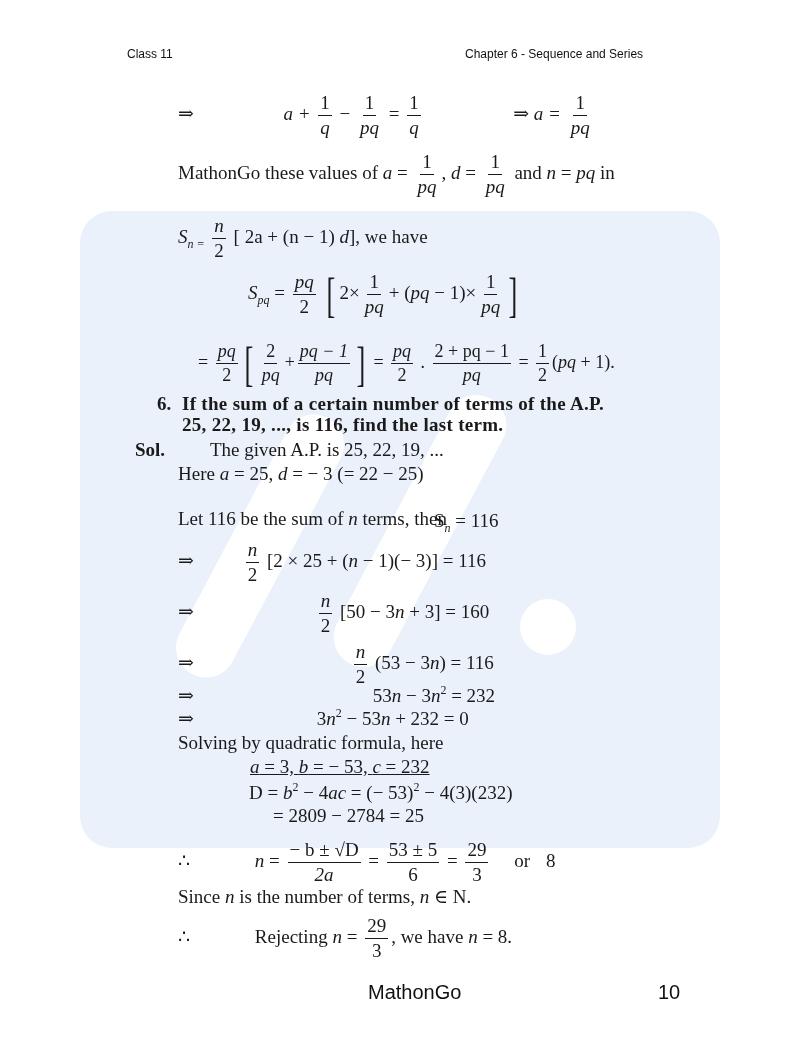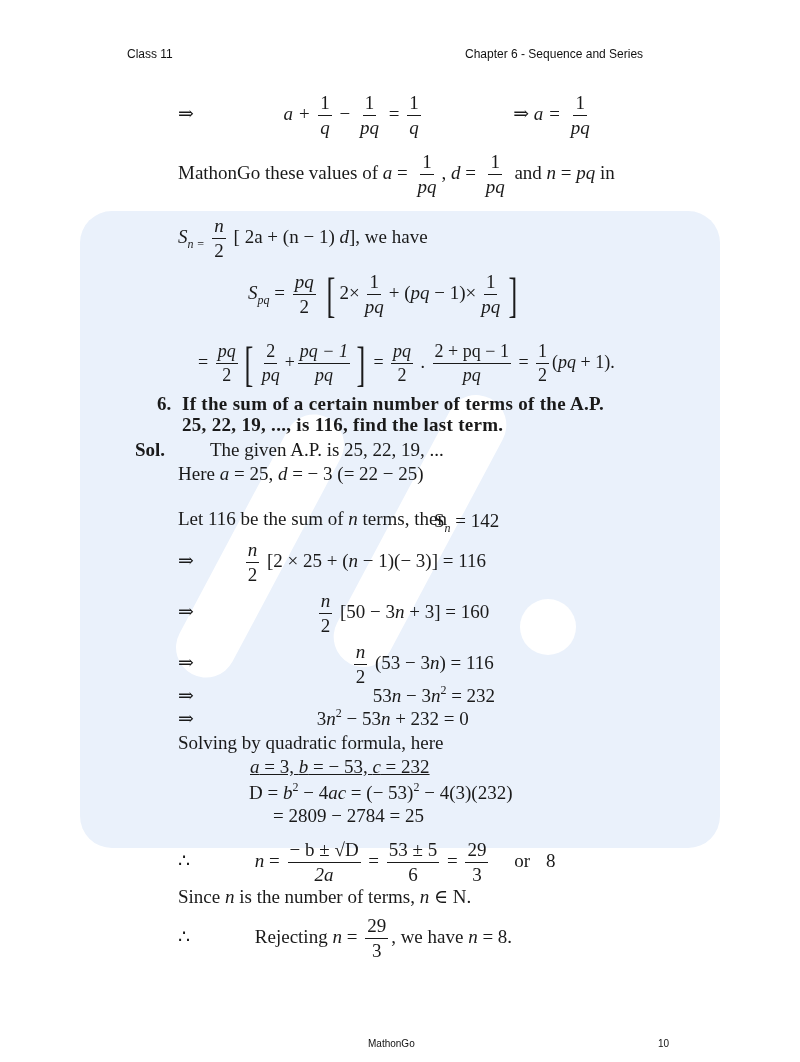--- a/index.html
+++ b/index.html
@@ -1,19 +1,19 @@
 <!DOCTYPE html>
 <html><head>
 <meta charset="utf-8">
 <style>
   html, body { margin:0; padding:0; background:#ffffff; }
   body { width:800px; height:1062px; position:relative; overflow:hidden;
          font-family: "Liberation Serif", "DejaVu Serif", serif; color:#1a1a1a; }
   .hdr { position:absolute; top:47px; font-family:"Liberation Sans", sans-serif; font-size:12px; color:#111; }
-  .ftr { position:absolute; top:1038px; font-family:"Liberation Sans", sans-serif; font-size:10px; color:#111; }
+  .ftr { position:absolute; top:981px; font-family:"Liberation Sans", sans-serif; font-size:20px; color:#111; }
   .wm-box { position:absolute; left:80px; top:211px; width:640px; height:637px;
             background:#eaf1fb; border-radius:32px; overflow:hidden; }
   .stripe { position:absolute; background:#ffffff; border-radius:30px; }
   .dot { position:absolute; background:#ffffff; border-radius:50%; }
   .ln { position:absolute; font-size:19px; white-space:nowrap; line-height:1; }
   .i { font-style:italic; }
   .b { font-weight:bold; }
   .frac { display:inline-flex; flex-direction:column; align-items:center; vertical-align:middle; margin:0 3px; line-height:1.05; }
   .frac .num { padding:0 2px 2px; border-bottom:1.3px solid #1a1a1a; }
   .frac .den { padding:2px 2px 0; }
@@ -129,21 +129,21 @@
 
 <div class="ln b" style="left:135px; top:440px;text-align:right;">Sol.</div>
 <div class="ln" style="left:178px; top:440px;margin-left:32px;">The given A.P. is 25, 22, 19, ...</div>
 <div class="ln" style="left:178px; top:464px;">
   <span>Here </span><span class="i">a</span><span> = 25, </span><span class="i">d</span><span> = − 3 (= 22 − 25)</span>
 </div>
 <div class="ln" style="left:178px; top:489px;margin-top:20px;">
   <span>Let 116 be the sum of </span><span class="i">n</span><span> terms, then</span>
 </div>
 <div class="ln" style="left:434px; top:511px;">
-  <span>S</span><span class="sub">n</span><span> = 142</span>
+  <span>S</span><span class="sub">n</span><span> = 116</span>
 </div>
 
 <div class="ln" style="left:178px; top:540px;">
   <span>⇒</span><span style="display:inline-block;width:44px;"></span>
   <span class="frac">
       <span class="num i">n</span>
       <span class="den">2</span>
     </span><span> [2 × 25 + (</span><span class="i">n</span><span> − 1)(− 3)] = 116</span>
 </div>
 <div class="ln" style="left:178px; top:591px;">

